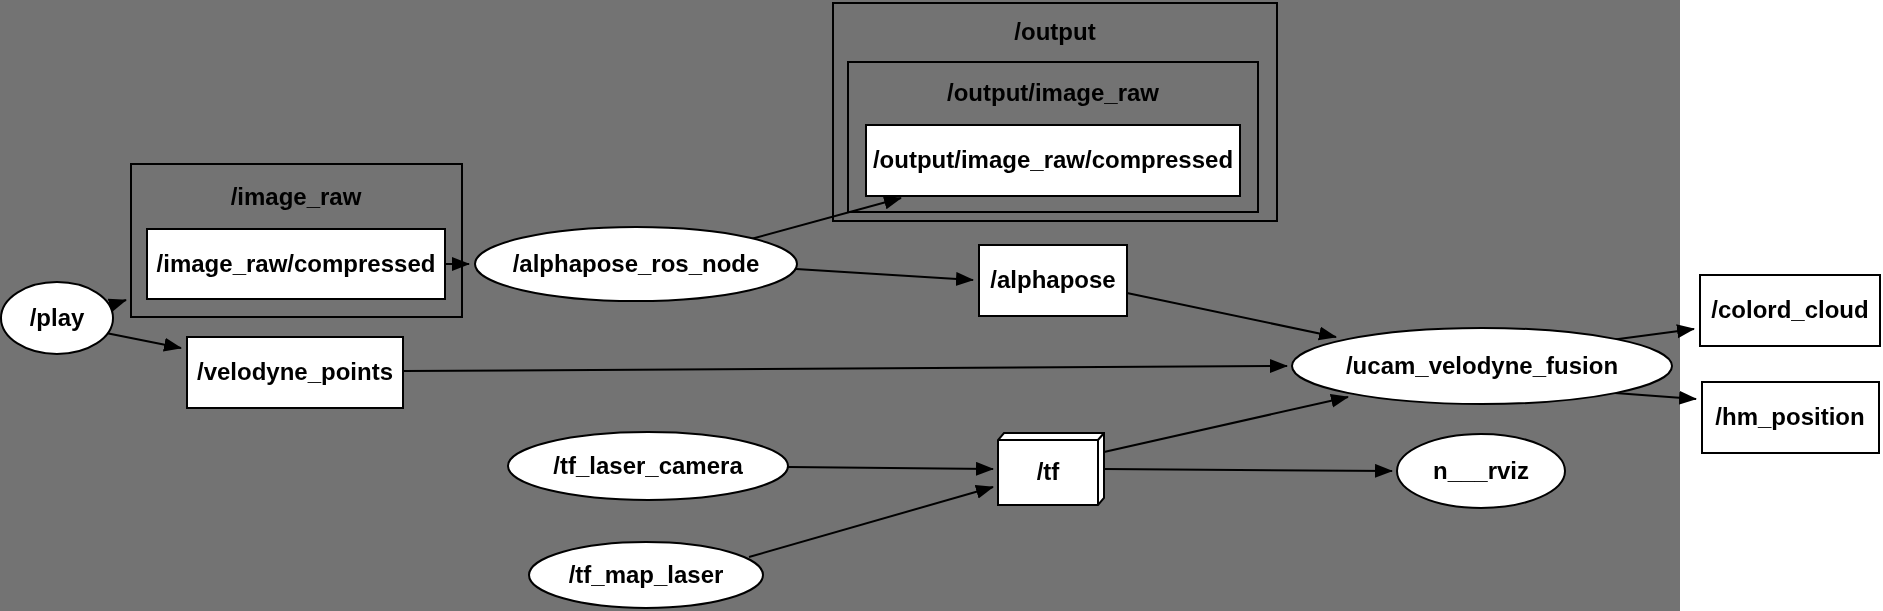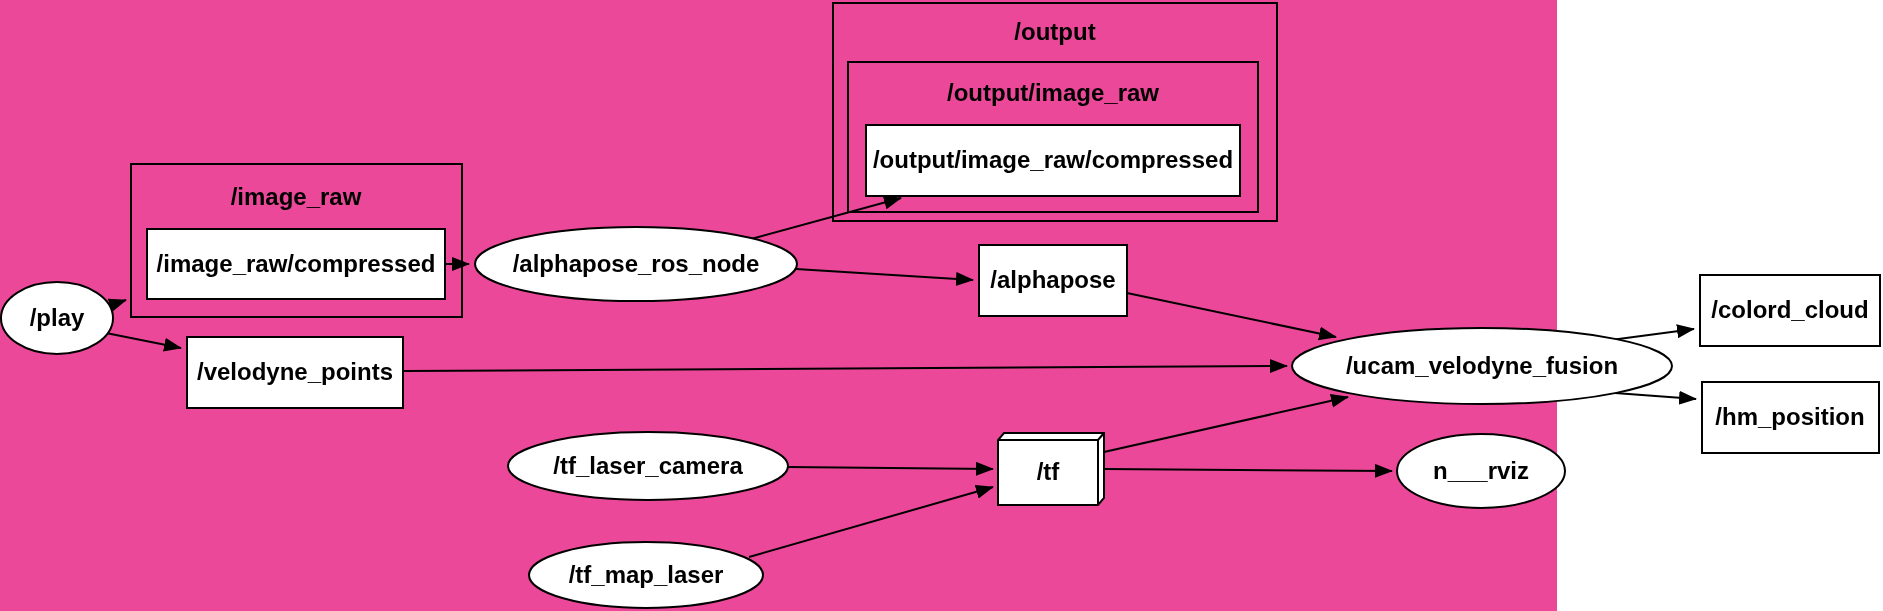--- a/index.html
+++ b/index.html
@@ -2,23 +2,23 @@
 <html><head>
 <meta charset="utf-8">
 <style>
   html, body {
     margin: 0;
     padding: 0;
     background: #ffffff;
   }
   .canvas {
     position: relative;
-    width: 1557px;
+    width: 1680px;
     height: 611px;
-    background: #ec4899;
+    background: #737373;
     font-family: "Liberation Sans", sans-serif;
   }
   svg { display: block; }
   .shape {
     fill: #ffffff;
     stroke: #000000;
     stroke-width: 2;
   }
   .cluster {
     fill: none;

